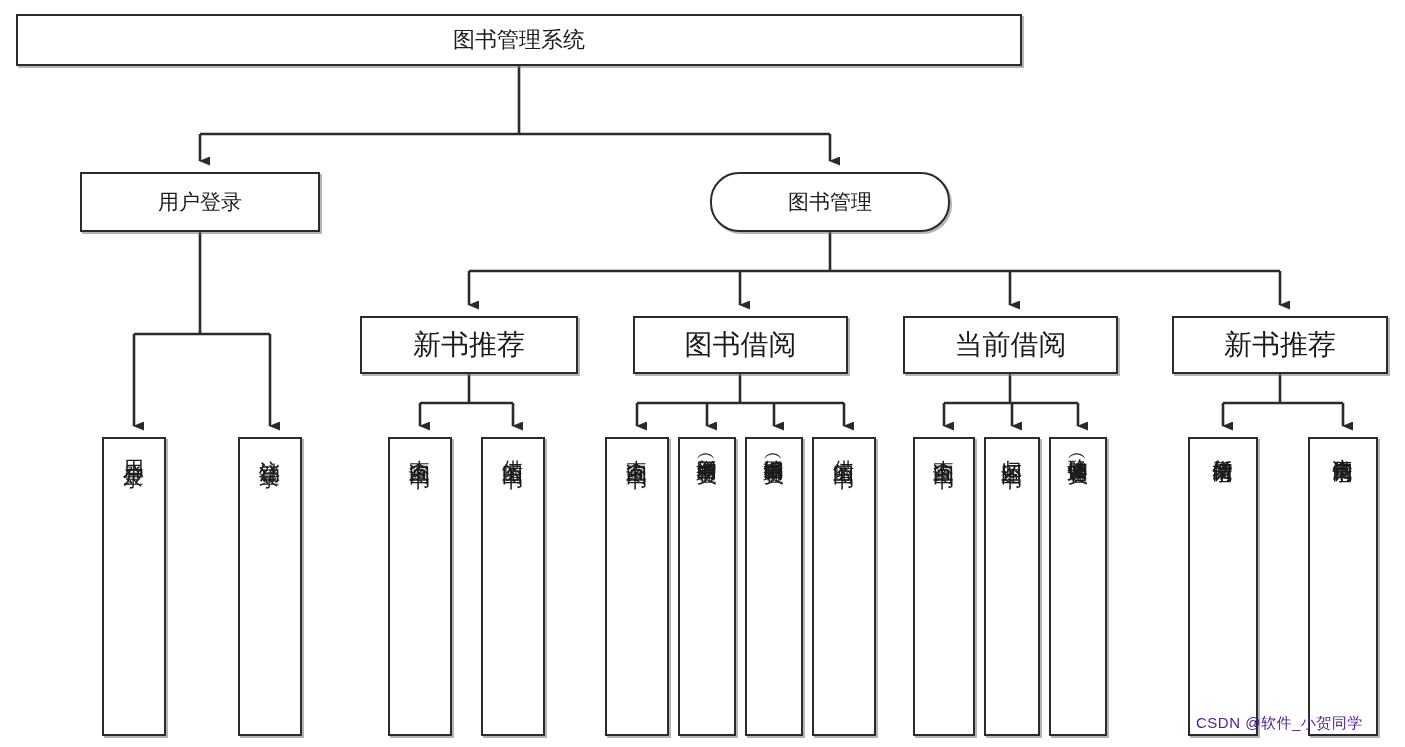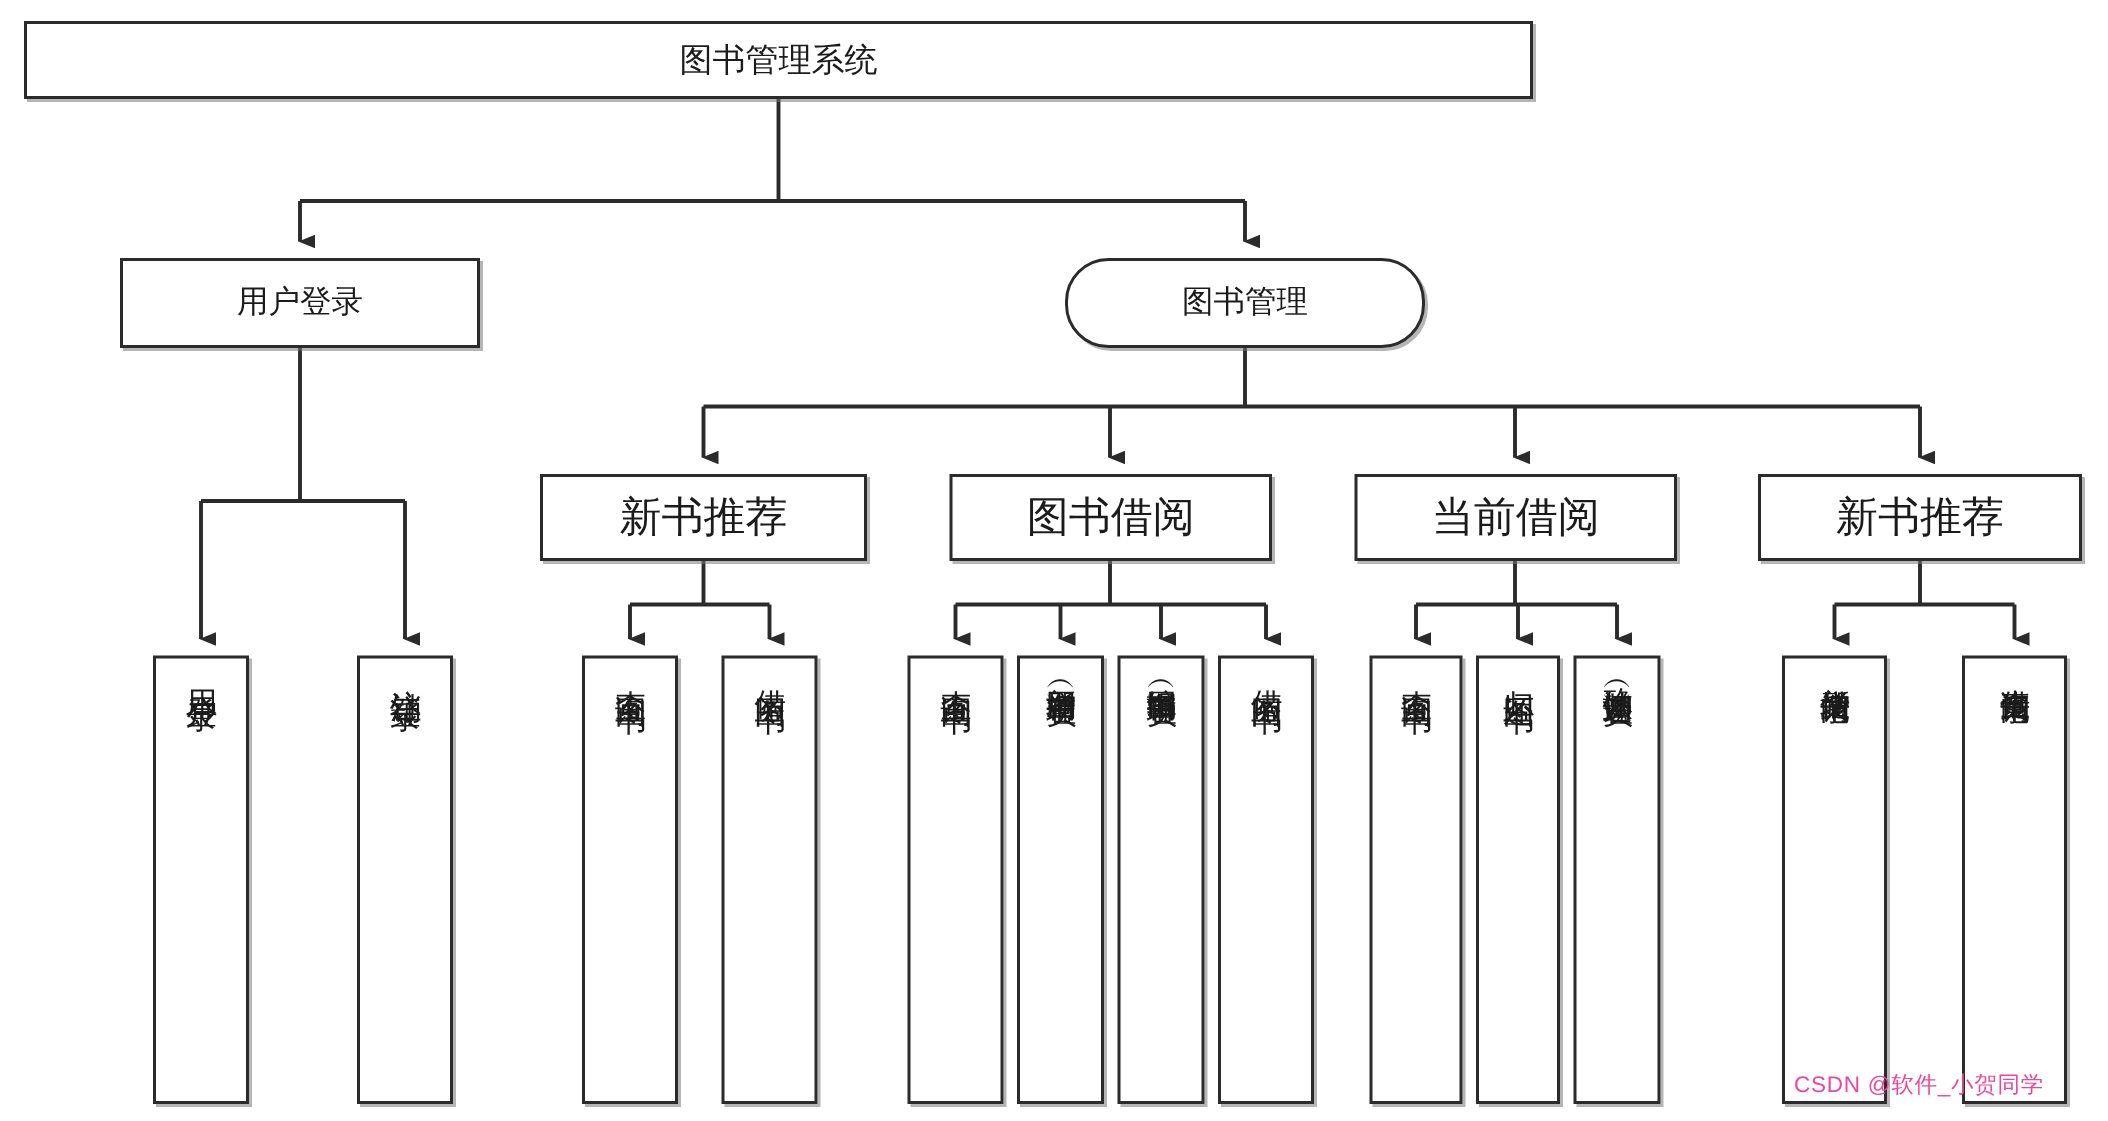--- a/index.html
+++ b/index.html
@@ -74,21 +74,21 @@
     line-height: 1;
     white-space: nowrap;
   }
   .node.leaf.tall-text .node-label {
     font-size: 20px;
     letter-spacing: 1px;
   }
   .watermark {
     position: absolute;
     font-size: 15px;
-    color: #ec4899;
+    color: #4c1d95;
     white-space: nowrap;
     letter-spacing: 0.5px;
   }
 </style>
 </head>
 <body>
 
 <div id="diagram-canvas">
 
   <svg id="edge-layer" viewBox="0 0 1405 747" xmlns="http://www.w3.org/2000/svg">

